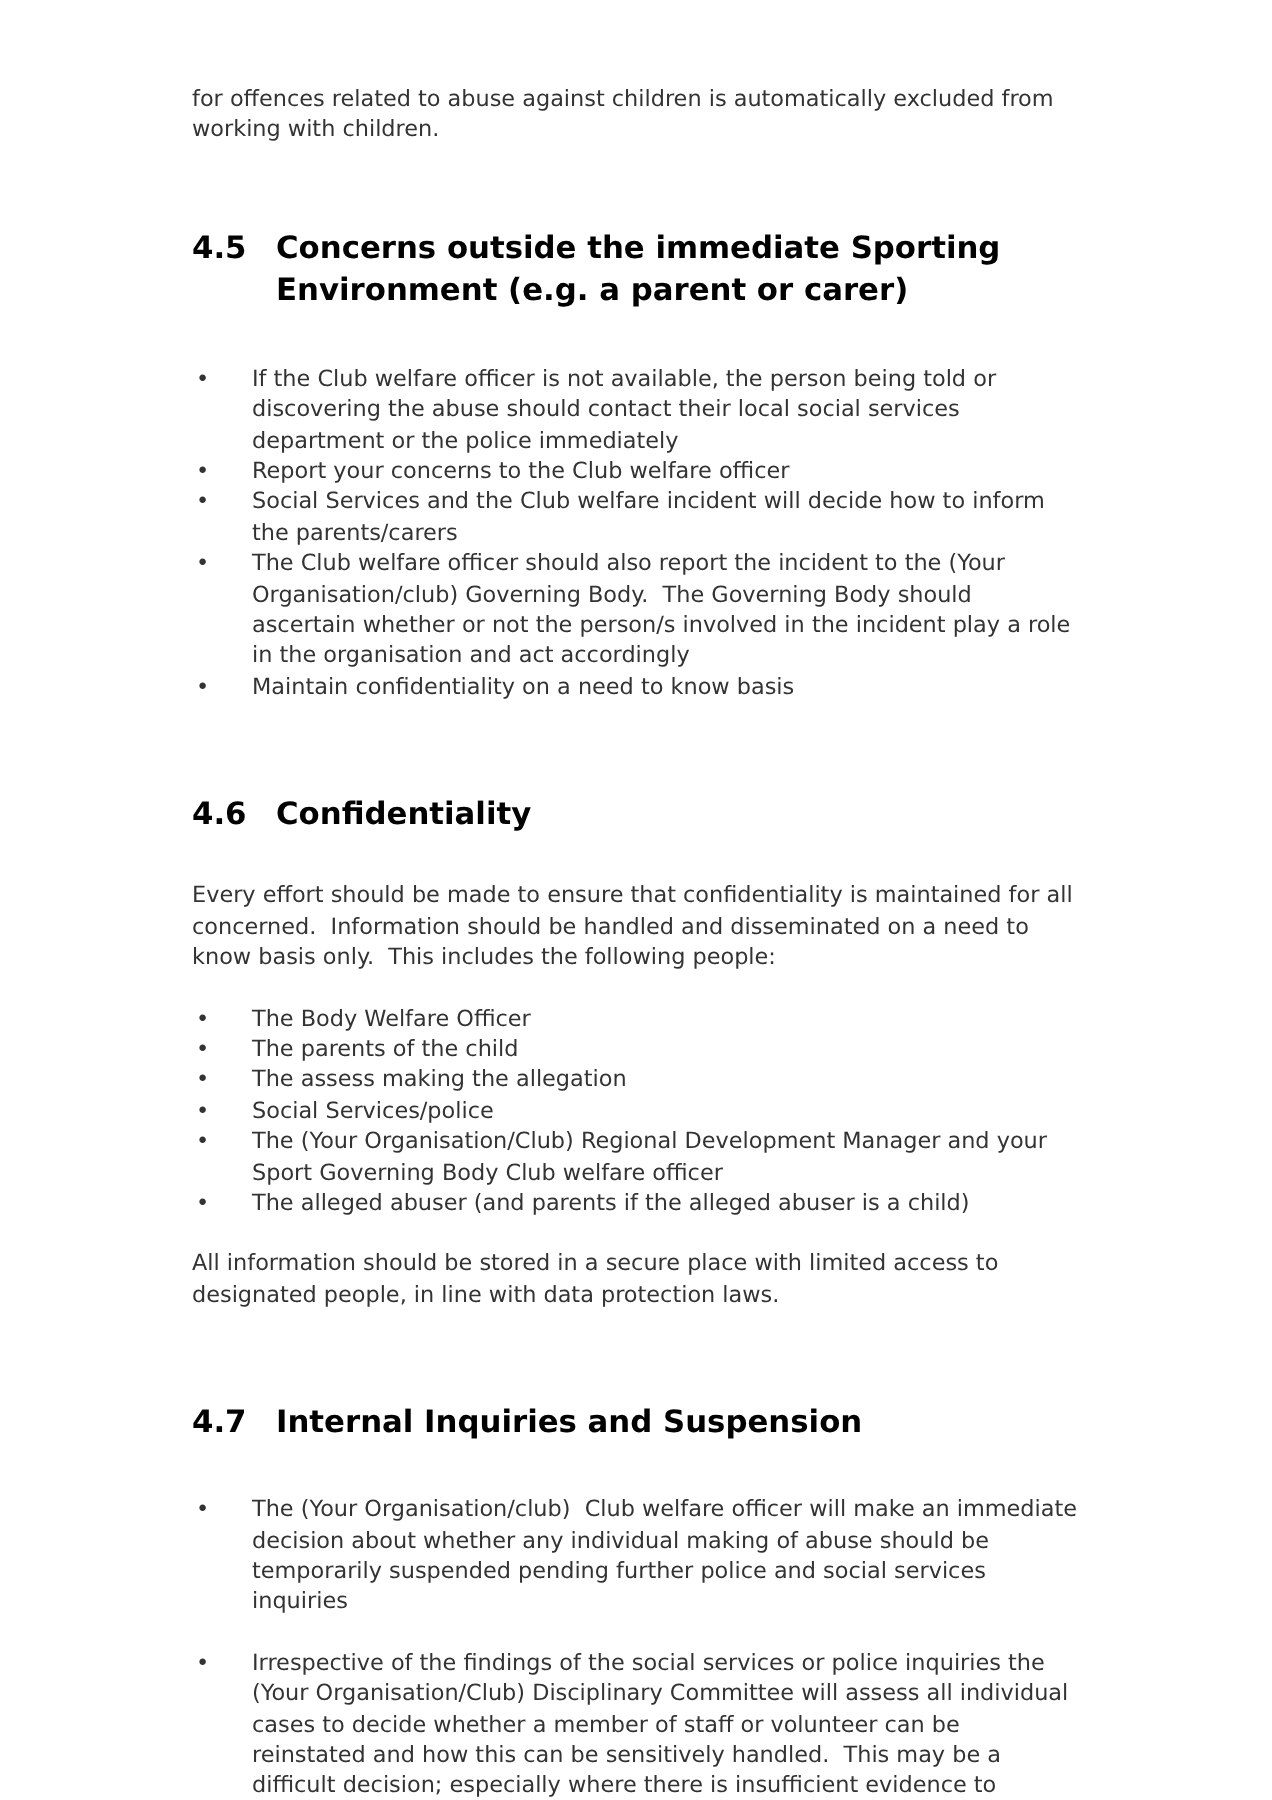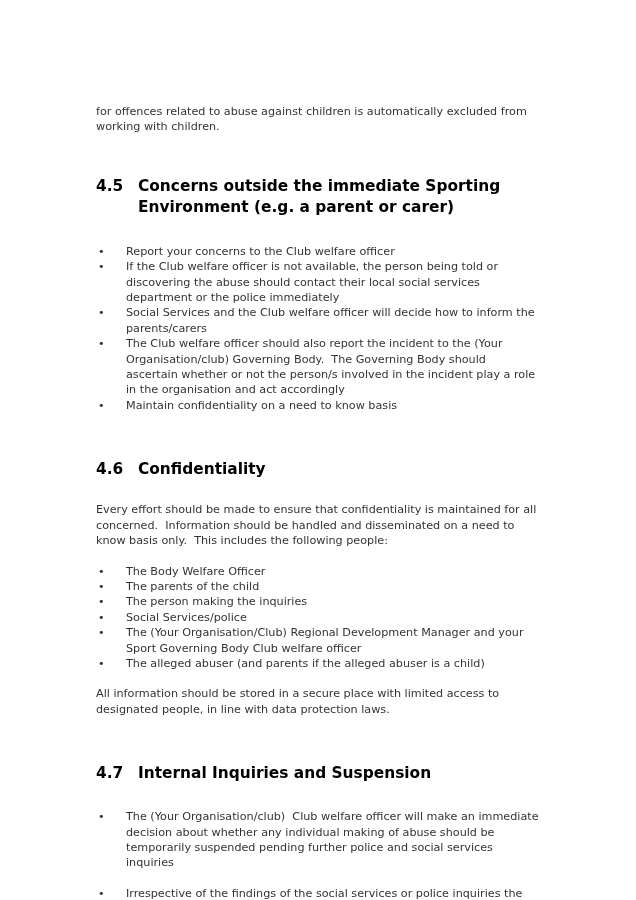--- a/index.html
+++ b/index.html
@@ -13,21 +13,21 @@
     font-family: "DejaVu Sans", "Liberation Sans", sans-serif;
     color: #333333;
     overflow: hidden;
   }
   .page {
     position: relative;
     width: 636px;
     height: 900px;
     background: #ffffff;
     box-sizing: border-box;
-    padding: 104px 96px 0 96px;
+    padding: 42px 96px 0 96px;
   }
   .body-text {
     font-size: 11.2px;
     line-height: 15.4px;
     color: #333333;
     margin: 0;
     text-align: left;
     white-space: pre-wrap;
   }
   .intro-para {
@@ -92,41 +92,41 @@
 
   <p class="body-text intro-para">for offences related to abuse against children is automatically excluded from working with children.</p>
 
   <div class="gap-before-heading-45"></div>
 
   <h2 class="section-heading"><span class="heading-num">4.5</span><span>Concerns outside the immediate Sporting Environment (e.g. a parent or carer)</span></h2>
 
   <div class="gap-after-heading-45"></div>
 
   <ul class="bullet-list">
+    <li>If the Club welfare officer is not available, the person being told or discovering the abuse should contact their local social services department or the police immediately</li>
     <li>Report your concerns to the Club welfare officer</li>
-    <li>If the Club welfare officer is not available, the person being told or discovering the abuse should contact their local social services department or the police immediately</li>
-    <li>Social Services and the Club welfare officer will decide how to inform the parents/carers</li>
+    <li>Social Services and the Club welfare incident will decide how to inform the parents/carers</li>
     <li>The Club welfare officer should also report the incident to the (Your Organisation/club) Governing Body.  The Governing Body should ascertain whether or not the person/s involved in the incident play a role in the organisation and act accordingly</li>
     <li>Maintain confidentiality on a need to know basis</li>
   </ul>
 
   <div class="gap-before-heading-46"></div>
 
   <h2 class="section-heading"><span class="heading-num">4.6</span><span>Confidentiality</span></h2>
 
   <div class="gap-after-heading-46"></div>
 
   <p class="body-text">Every effort should be made to ensure that confidentiality is maintained for all concerned.  Information should be handled and disseminated on a need to know basis only.  This includes the following people:</p>
 
   <div class="gap-para"></div>
 
   <ul class="bullet-list">
     <li>The Body Welfare Officer</li>
     <li>The parents of the child</li>
-    <li>The person making the inquiries</li>
+    <li>The assess making the allegation</li>
     <li>Social Services/police</li>
     <li>The (Your Organisation/Club) Regional Development Manager and your Sport Governing Body Club welfare officer</li>
     <li>The alleged abuser (and parents if the alleged abuser is a child)</li>
   </ul>
 
   <div class="gap-para"></div>
 
   <div class="para-block">
     <p class="body-text">All information should be stored in a secure place with limited access to designated people, in line with data protection laws.</p>
   </div>

